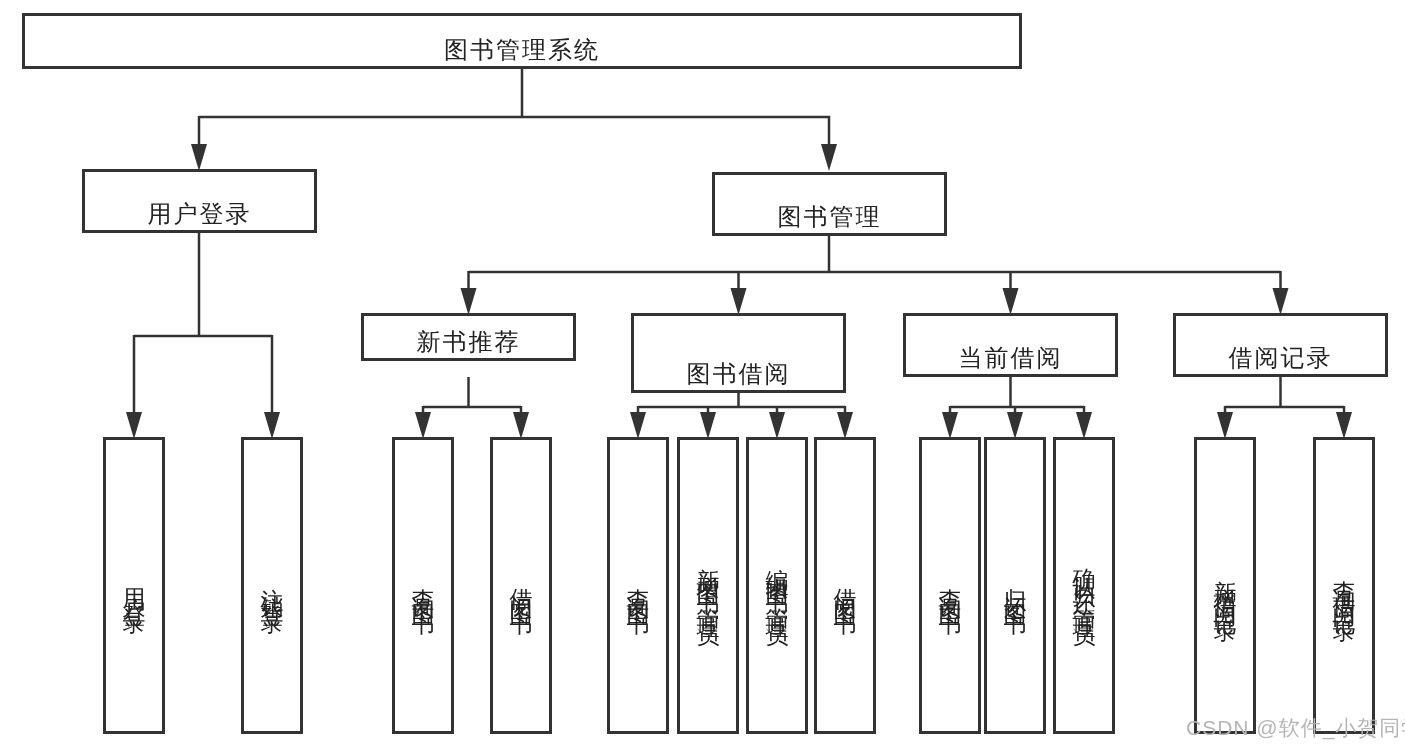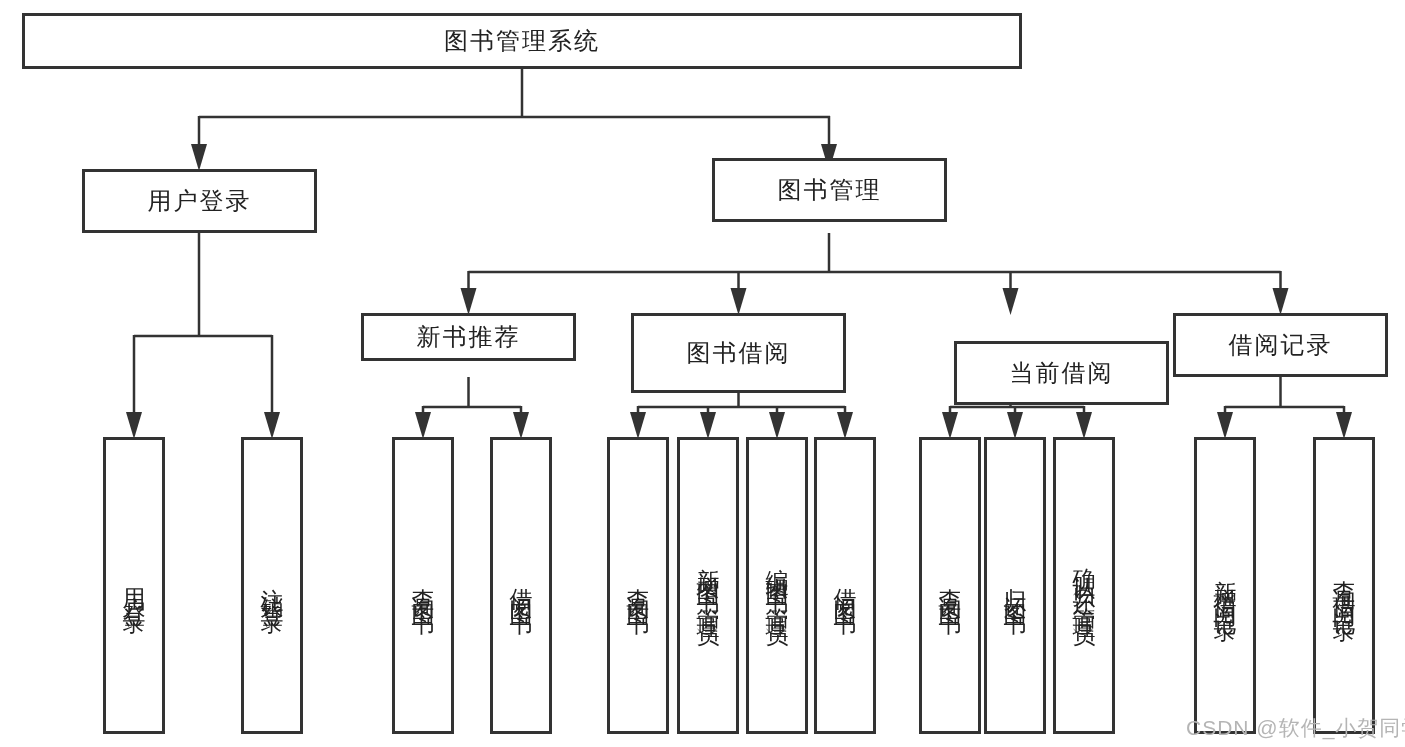--- a/index.html
+++ b/index.html
@@ -15,21 +15,21 @@
     position: absolute;
     left: 0; top: 0;
     width: 1405px; height: 747px;
   }
   .node {
     position: absolute;
     background: #ffffff;
     border: 3px solid #333333;
     box-sizing: border-box;
     display: flex;
-    align-items: center;
+    align-items: flex-end;
     justify-content: center;
     color: #222222;
     font-size: 24px;
     letter-spacing: 2px;
     white-space: nowrap;
   }
   .node.root { border-width: 3px; }
   .leaf {
     position: absolute;
     background: #ffffff;
@@ -127,31 +127,31 @@
     <polygon points="1336,412 1352,412 1344,439"></polygon>
   </svg>
 
   <div class="node root" style="left:22px; top:13px; width:1000px; height:56px;">
     <span>图书管理系统</span>
   </div>
 
   <div class="node" style="left:82px; top:169px; width:235px; height:64px;">
     <span>用户登录</span>
   </div>
-  <div class="node" style="left:712px; top:158px; width:235px; height:64px;">
+  <div class="node" style="left:712px; top:172px; width:235px; height:64px;">
     <span>图书管理</span>
   </div>
 
   <div class="node" style="left:361px; top:313px; width:215px; height:48px;">
     <span>新书推荐</span>
   </div>
   <div class="node" style="left:631px; top:313px; width:215px; height:80px;">
     <span>图书借阅</span>
   </div>
-  <div class="node" style="left:954px; top:313px; width:215px; height:64px;margin-top:28px;">
+  <div class="node" style="left:903px; top:313px; width:215px; height:64px;">
     <span>当前借阅</span>
   </div>
   <div class="node" style="left:1173px; top:313px; width:215px; height:64px;">
     <span>借阅记录</span>
   </div>
 
   <div class="leaf" style="left:103px; top:437px; width:62px; height:297px;">
     <span class="vtext">用户登录</span>
   </div>
   <div class="leaf" style="left:241px; top:437px; width:62px; height:297px;">

